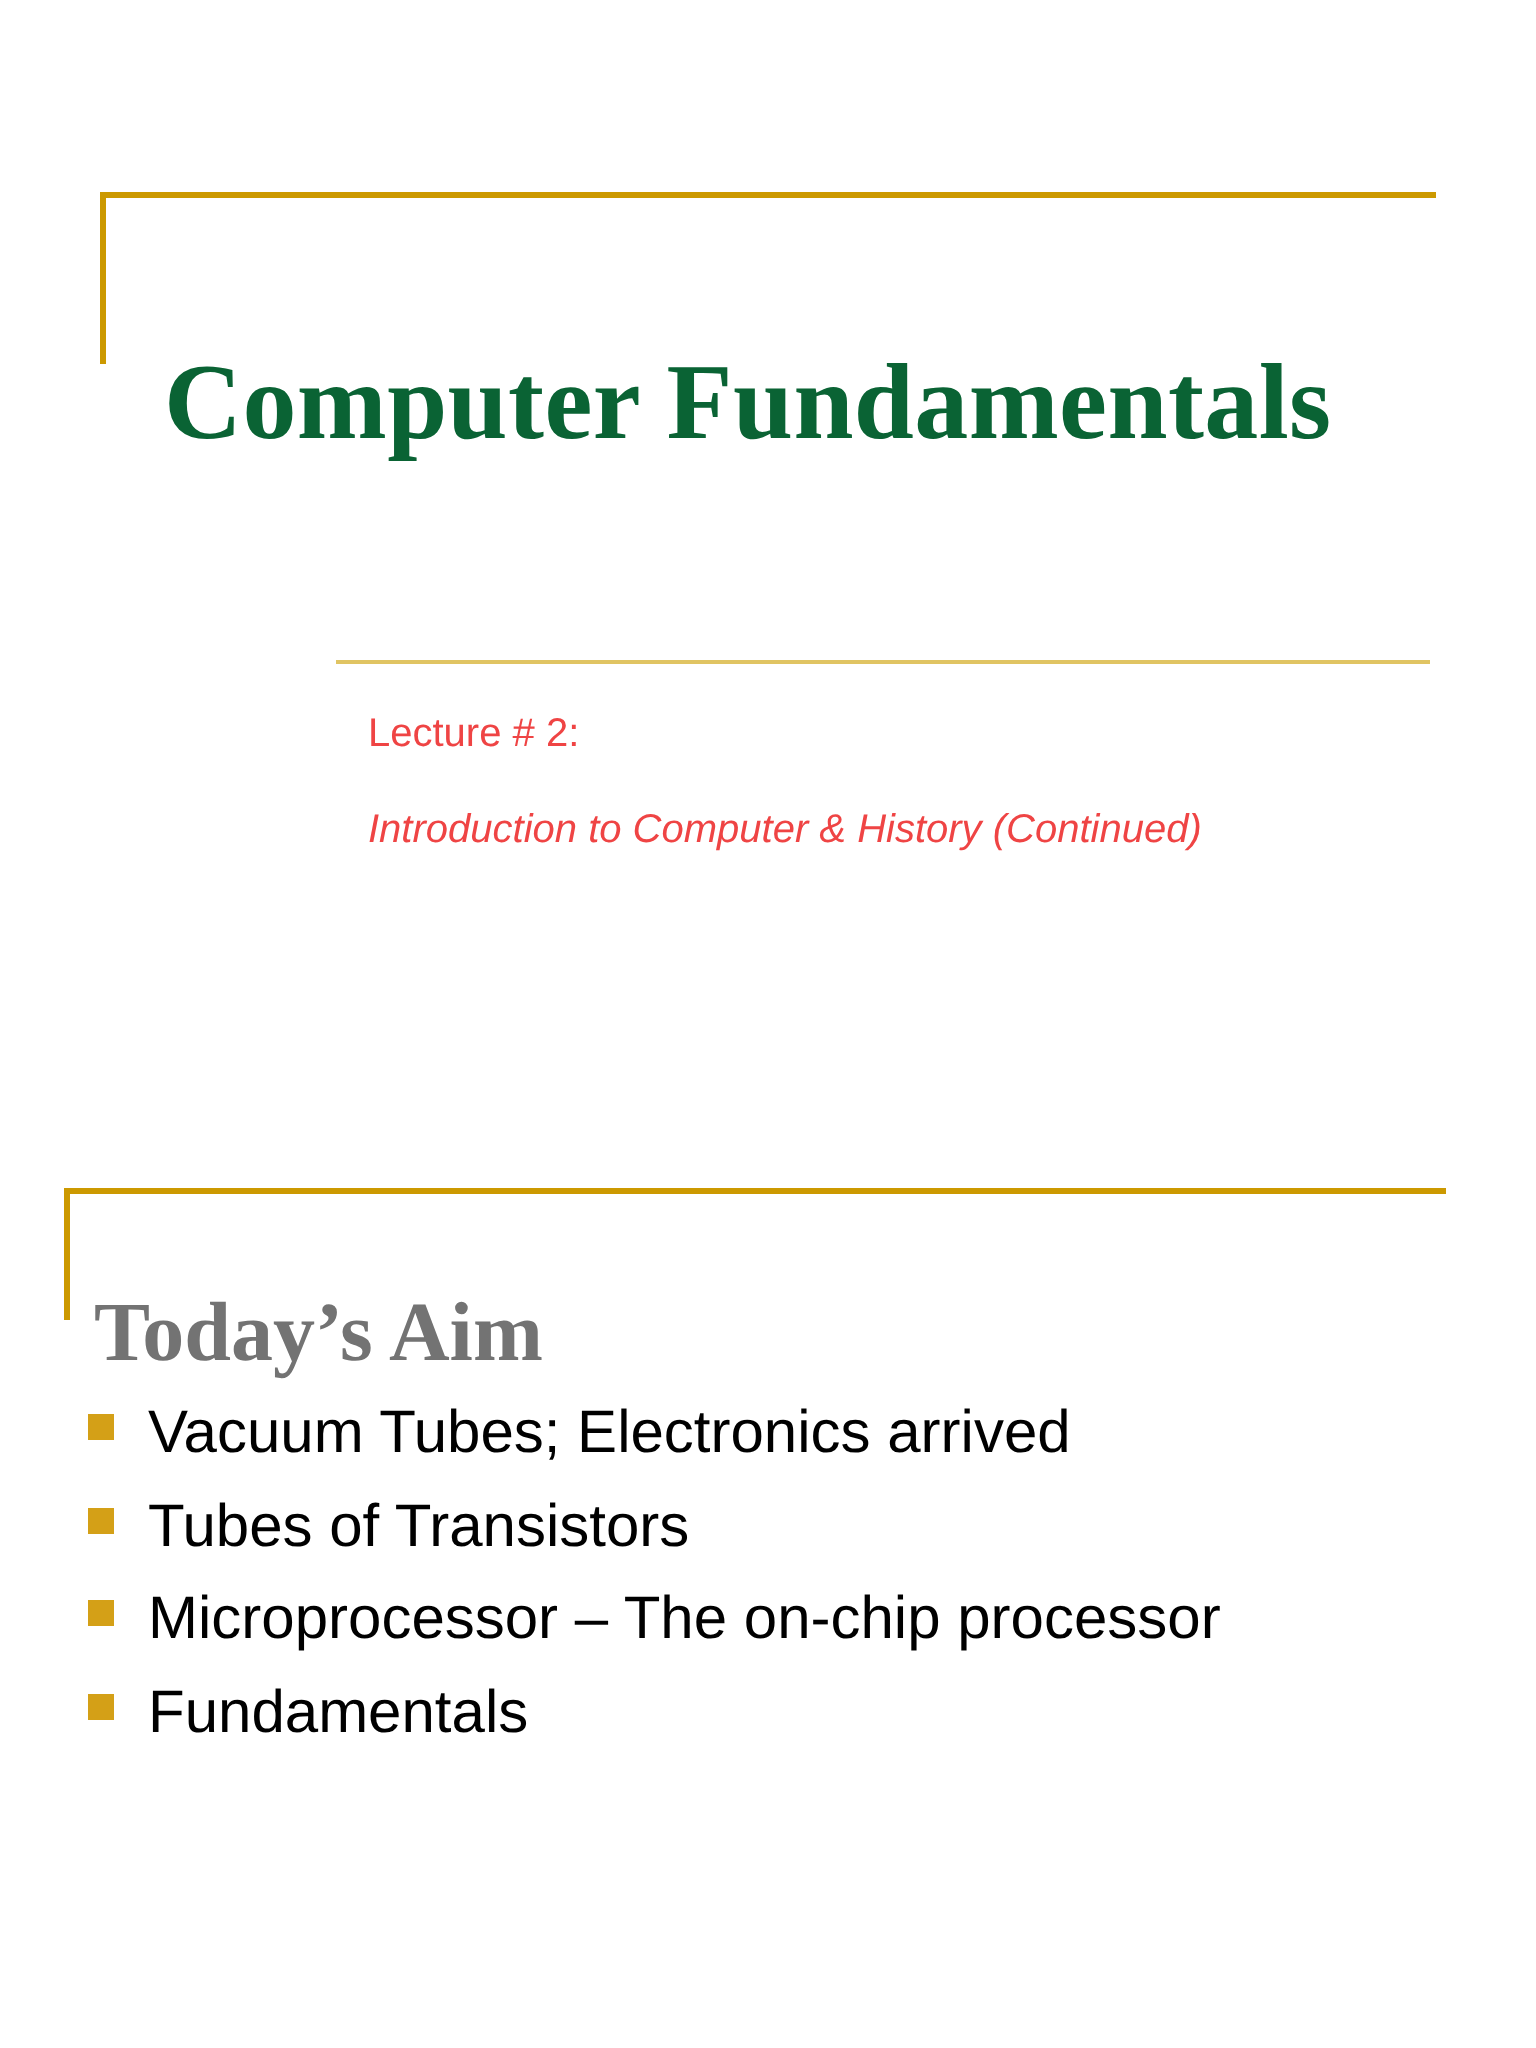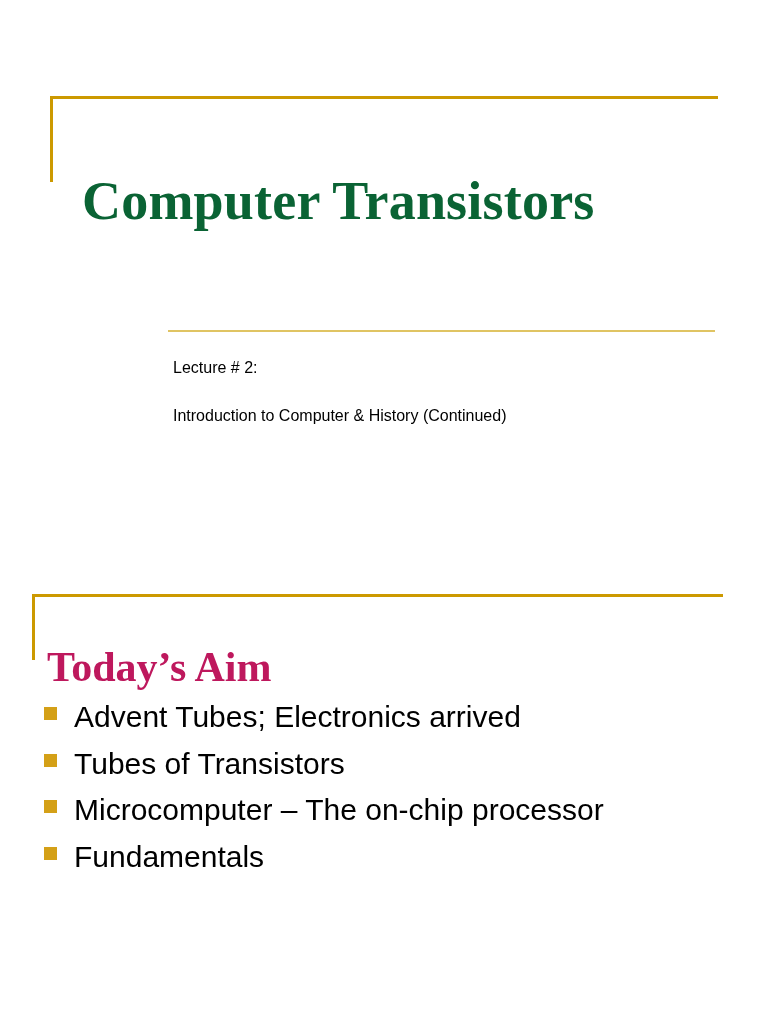--- a/index.html
+++ b/index.html
@@ -85,32 +85,33 @@
     position: absolute;
     left: 168px;
     top: 330px;
     width: 547px;
     height: 2px;
     background: #e0c463;
   }
 
   .subtitle-block {
     position: absolute;
-    left: 173px;
+    left: 184px;
     top: 355px;
     width: 530px;
-    color: #000000;
-    font-size: 16px;
+    color: #ef4444;
+    font-size: 20px;
     line-height: 25px;
   }
   .subtitle-line-1 {
     margin: 0 0 23px 0;
   }
   .subtitle-line-2 {
     margin: 0;
+    font-style: italic;
   }
 
   
   .slide-aim-block {
     position: absolute;
     left: 0;
     top: 580px;
     width: 768px;
     height: 444px;
   }
@@ -132,21 +133,21 @@
     height: 66px;
   }
 
   .aim-heading {
     position: absolute;
     left: 47px;
     top: 26px;
     font-family: "Liberation Serif", serif;
     font-size: 42px;
     line-height: 52px;
-    color: #be185d;
+    color: #737373;
     white-space: nowrap;
   }
 
   .bullet-list {
     position: absolute;
     left: 44px;
     top: 118px;
     width: 700px;
     margin: 0;
     padding: 0;
@@ -178,21 +179,21 @@
 
 <div class="slide">
 
   <section class="slide-title-block">
 
     <div class="corner-rule" id="title-corner">
       <div class="rule-top"></div>
       <div class="rule-left"></div>
     </div>
 
-    <h1 class="deck-title">Computer Transistors</h1>
+    <h1 class="deck-title">Computer Fundamentals</h1>
 
     <div class="subtitle-rule"></div>
 
     <div class="subtitle-block">
       <p class="subtitle-line-1">Lecture # 2:</p>
       <p class="subtitle-line-2">Introduction to Computer &amp; History (Continued)</p>
     </div>
 
   </section>
 
@@ -201,29 +202,29 @@
     <div class="corner-rule" id="aim-corner">
       <div class="rule-top"></div>
       <div class="rule-left"></div>
     </div>
 
     <h2 class="aim-heading">Today’s Aim</h2>
 
     <ul class="bullet-list">
       <li class="bullet-item">
         <span class="bullet-marker"></span>
-        <span class="bullet-text">Advent Tubes; Electronics arrived</span>
+        <span class="bullet-text">Vacuum Tubes; Electronics arrived</span>
       </li>
       <li class="bullet-item">
         <span class="bullet-marker"></span>
         <span class="bullet-text">Tubes of Transistors</span>
       </li>
       <li class="bullet-item">
         <span class="bullet-marker"></span>
-        <span class="bullet-text">Microcomputer – The on-chip processor</span>
+        <span class="bullet-text">Microprocessor – The on-chip processor</span>
       </li>
       <li class="bullet-item">
         <span class="bullet-marker"></span>
         <span class="bullet-text">Fundamentals</span>
       </li>
     </ul>
 
   </section>
 
 </div>

